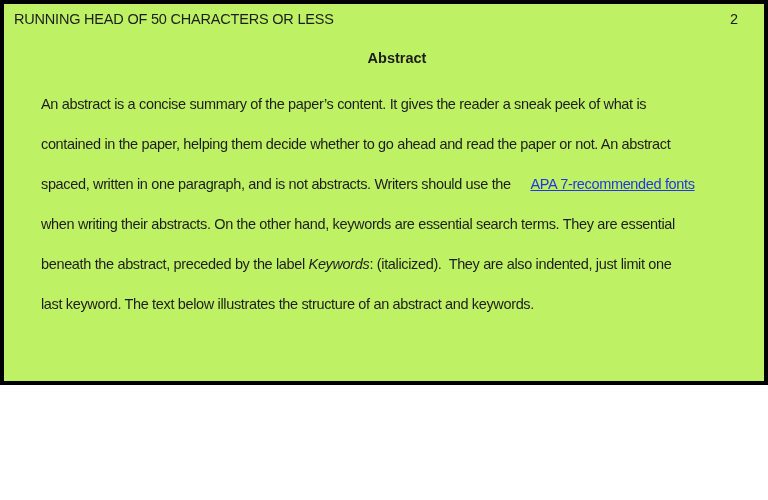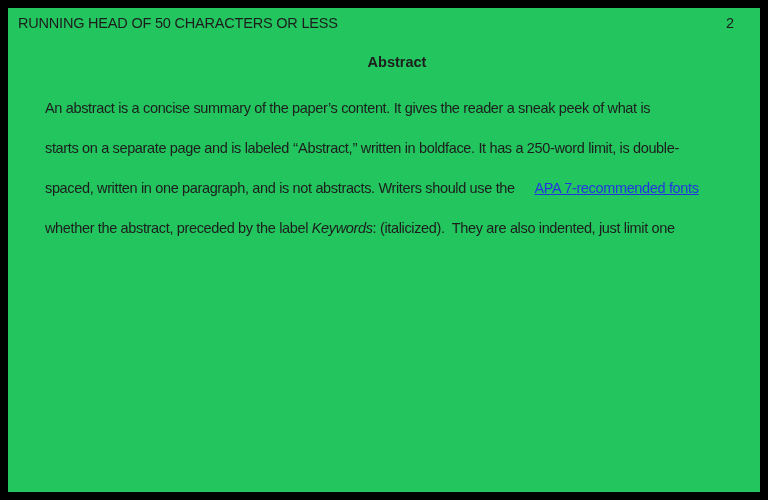--- a/index.html
+++ b/index.html
@@ -1,22 +1,22 @@
 <!DOCTYPE html>
 <html><head>
 <meta charset="utf-8">
 <style>
   * { margin: 0; padding: 0; box-sizing: border-box; }
   html, body { width: 768px; height: 500px; background: #ffffff; }
   body { font-family: "Liberation Sans", sans-serif; color: #1d1d1d; }
   .page {
     position: relative;
-    width: 768px; height: 500px;
-    background: #22c55e;
-    border: 8px solid #000000;
+    width: 768px; height: 385px;
+    background: #bef264;
+    border: 4px solid #000000;
     overflow: hidden;
   }
   .header-left {
     position: absolute; top: 7px; left: 10px;
     font-size: 14.5px; letter-spacing: -0.2px; white-space: pre;
   }
   .page-number {
     position: absolute; top: 7px; right: 26px;
     font-size: 14.5px;
   }
@@ -45,27 +45,29 @@
 
   <div class="header-left">RUNNING HEAD OF 50 CHARACTERS OR LESS</div>
   <div class="page-number">2</div>
 
   <div class="doc-title">Abstract</div>
 
   <div class="body-text">
 
     <div class="line"><span>An abstract is a concise summary of the paper’s content. It gives the reader a sneak peek of what is</span></div>
 
+    <div class="line"><span>contained in the paper, helping them decide whether to go ahead and read the paper or not. An abstract</span></div>
 
-    <div class="line"><span>starts on a separate page and is labeled ‘‘Abstract,’’ written in boldface. It has a 250-word limit, is double-</span></div>
 
     <div class="line"><span>spaced, written in one paragraph, and is not abstracts. Writers should use the </span><a class="doc-link" href="#">APA 7-recommended fonts</a></div>
 
+    <div class="line"><span>when writing their abstracts. On the other hand, keywords are essential search terms. They are essential</span></div>
 
 
-    <div class="line"><span>whether the abstract, preceded by the label </span><span class="it">Keywords</span><span>: (italicized).  They are also indented, just limit one</span></div>
+    <div class="line"><span>beneath the abstract, preceded by the label </span><span class="it">Keywords</span><span>: (italicized).  They are also indented, just limit one</span></div>
 
 
+    <div class="line"><span>last keyword. The text below illustrates the structure of an abstract and keywords.</span></div>
 
 
   </div>
 
 </div>
 
 </body></html>

